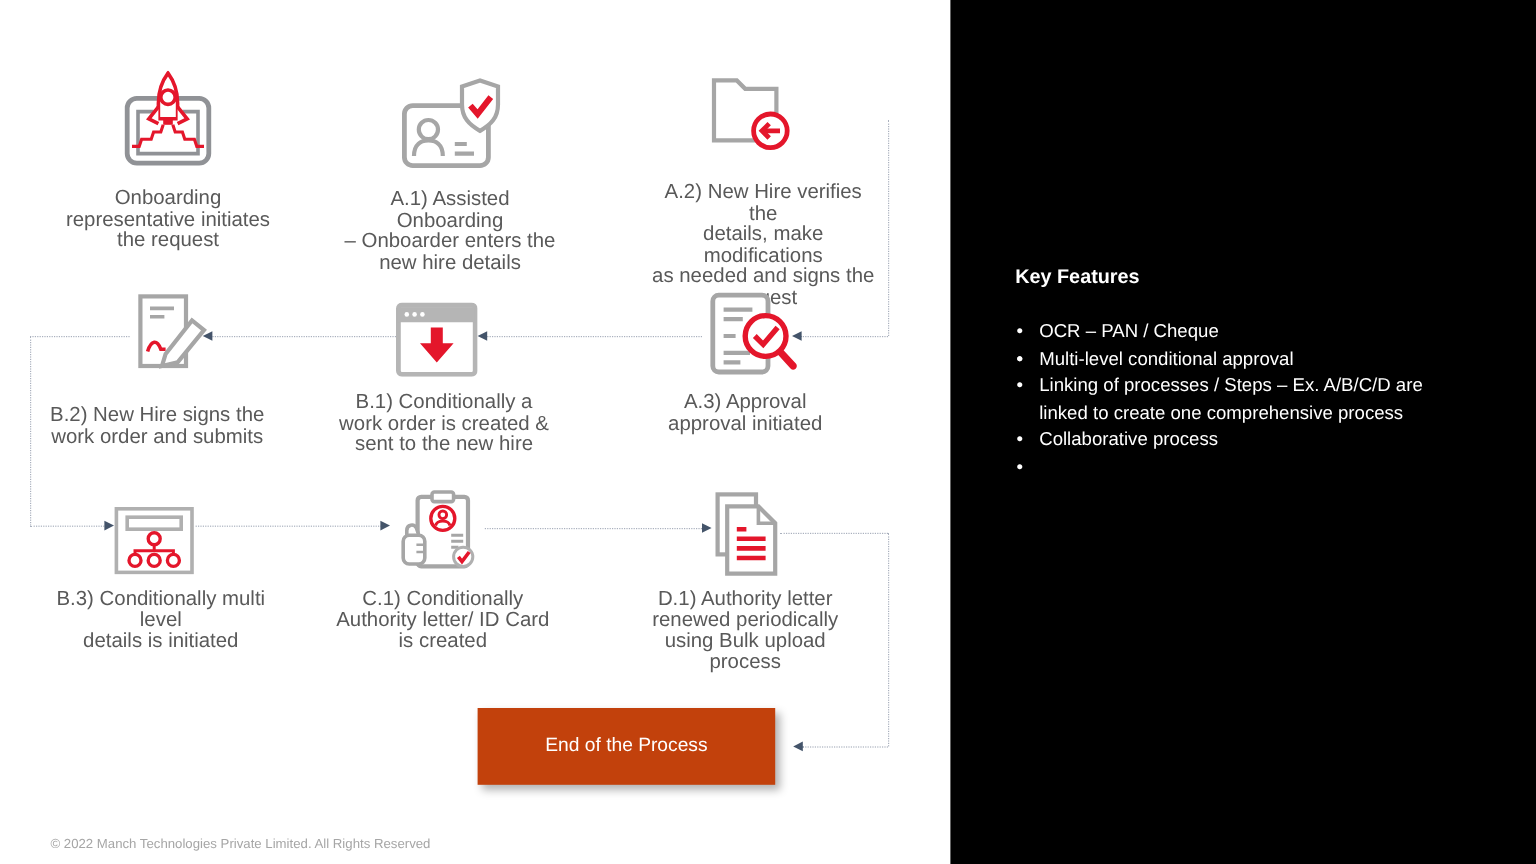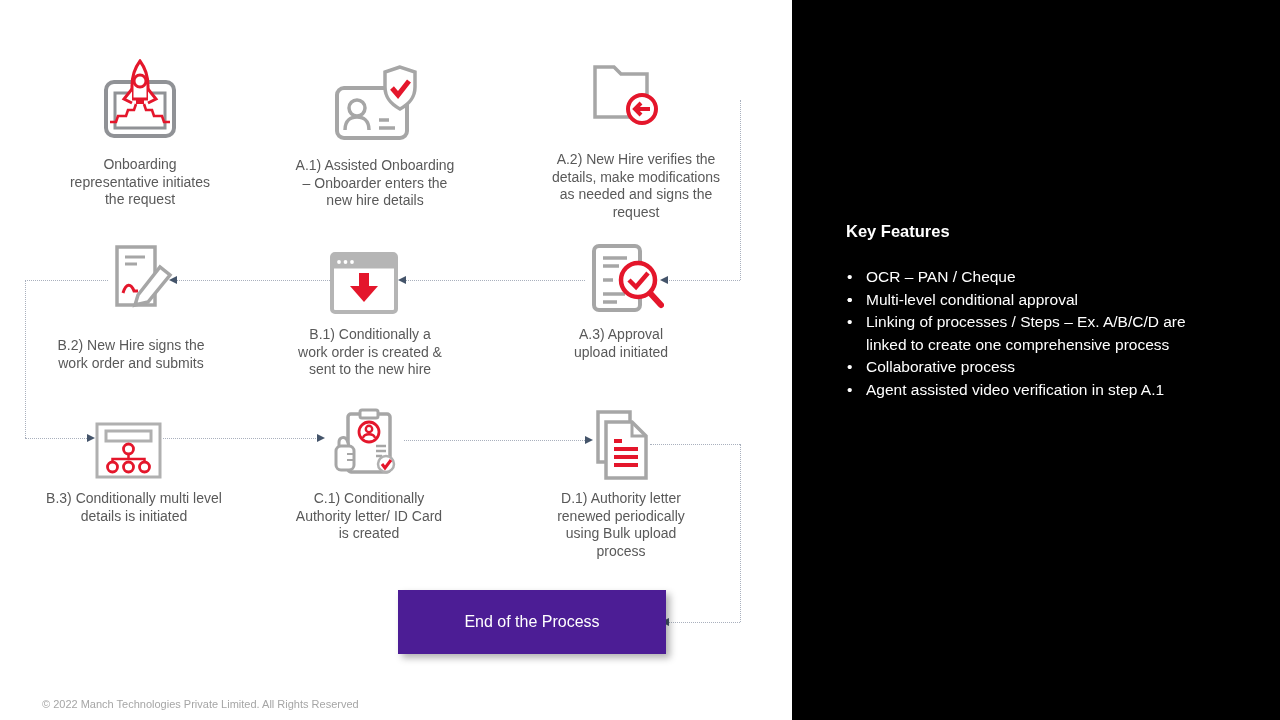--- a/index.html
+++ b/index.html
@@ -1,27 +1,27 @@
 <!DOCTYPE html>
 <html><head>
 <meta charset="utf-8">
 <style>
   html,body{margin:0;padding:0;background:#fff;}
   #stage{position:relative;width:1280px;height:720px;overflow:hidden;background:#ffffff;
          font-family:"Liberation Sans", sans-serif;}
   
   .icon{position:absolute;}
-  .caption{position:absolute;text-align:center;color:#595959;font-size:14px;
+  .caption{position:absolute;text-align:center;color:#595959;font-size:17px;
            line-height:17.5px;white-space:pre-line;}
   .dot-h{position:absolute;height:0;border-top:1.5px dotted #a9b0bd;}
   .dot-v{position:absolute;width:0;border-left:1.5px dotted #a9b0bd;}
   .ah{position:absolute;width:0;height:0;}
   .ah-left{border-top:4px solid transparent;border-bottom:4px solid transparent;border-right:8px solid #44546a;}
   .ah-right{border-top:4px solid transparent;border-bottom:4px solid transparent;border-left:8px solid #44546a;}
-  .end-box{position:absolute;left:398px;top:590px;width:268px;height:64px;background:#4c1d95;
+  .end-box{position:absolute;left:398px;top:590px;width:248px;height:64px;background:#c2410c;
            color:#ffffff;font-size:16px;display:flex;align-items:center;justify-content:center;
            box-shadow:4px 4px 7px rgba(0,0,0,.30);}
   .footer{position:absolute;left:42px;top:698px;font-size:11px;color:#a6a6a6;}
   
   .panel{position:absolute;left:792px;top:0;width:488px;height:720px;background:#000000;color:#ffffff;padding-left:40px;}
   .kf-title{position:absolute;left:54px;top:222px;font-size:16.5px;font-weight:bold;}
   .kf-list{position:absolute;left:46px;top:266px;width:410px;margin:0;padding:0;list-style:none;}
   .kf-list li{position:relative;padding-left:28px;font-size:15.5px;line-height:22.5px;white-space:pre-line;}
   .kf-list .blt{position:absolute;left:9px;top:0;}
 </style>
@@ -118,21 +118,21 @@
 sent to the new hire</div>
 
     <svg class="icon" style="left:584px;top:242px" width="80" height="80" viewBox="0 0 80 80">
       <rect x="10" y="4" width="46" height="64" rx="5" fill="#fff" stroke="#a6a6a6" stroke-width="4"></rect>
       <path d="M19 16 H43 M19 24 H35 M19 38 H29 M19 52 H41 M19 60 H33" stroke="#a6a6a6" stroke-width="3.5"></path>
       <line x1="66" y1="51" x2="77" y2="63" stroke="#e4162b" stroke-width="6" stroke-linecap="round"></line>
       <circle cx="54" cy="38" r="17" fill="#fff" stroke="#e4162b" stroke-width="4.5"></circle>
       <path d="M45 38 L52 45 L64 31" fill="none" stroke="#e4162b" stroke-width="4.5"></path>
     </svg>
     <div class="caption" style="left:550px;top:326px;width:142px;">A.3) Approval
-upload initiated</div>
+approval initiated</div>
 
     <svg class="icon" style="left:95px;top:422px" width="67" height="57" viewBox="0 0 67 57">
       <rect x="2" y="2" width="63" height="53" fill="#fff" stroke="#b0b0b0" stroke-width="3"></rect>
       <rect x="11" y="9" width="45" height="10" fill="#fff" stroke="#b0b0b0" stroke-width="3"></rect>
       <path d="M33.5 32 V36 M17.5 40 V37 H49.5 V40" fill="none" stroke="#e4162b" stroke-width="2.5"></path>
       <circle cx="33.5" cy="27" r="5" fill="#fff" stroke="#e4162b" stroke-width="2.8"></circle>
       <circle cx="17.5" cy="45" r="5" fill="#fff" stroke="#e4162b" stroke-width="2.8"></circle>
       <circle cx="33.5" cy="45" r="5" fill="#fff" stroke="#e4162b" stroke-width="2.8"></circle>
       <circle cx="49.5" cy="45" r="5" fill="#fff" stroke="#e4162b" stroke-width="2.8"></circle>
     </svg>
@@ -174,17 +174,17 @@
 
   <div class="panel">
     <div class="kf-title">Key Features</div>
     <ul class="kf-list">
       <li><span class="blt">•</span><span>OCR – PAN / Cheque</span></li>
       <li><span class="blt">•</span></li>
       <li><span class="blt">•</span><span>Multi-level conditional approval</span></li>
       <li><span class="blt">•</span><span>Linking of processes / Steps – Ex. A/B/C/D are
 linked to create one comprehensive process</span></li>
       <li><span class="blt">•</span><span>Collaborative process</span></li>
-      <li><span class="blt">•</span><span>Agent assisted video verification in step A.1</span></li>
+      <li><span class="blt">•</span></li>
     </ul>
   </div>
 
 </div>
 
 </body></html>

